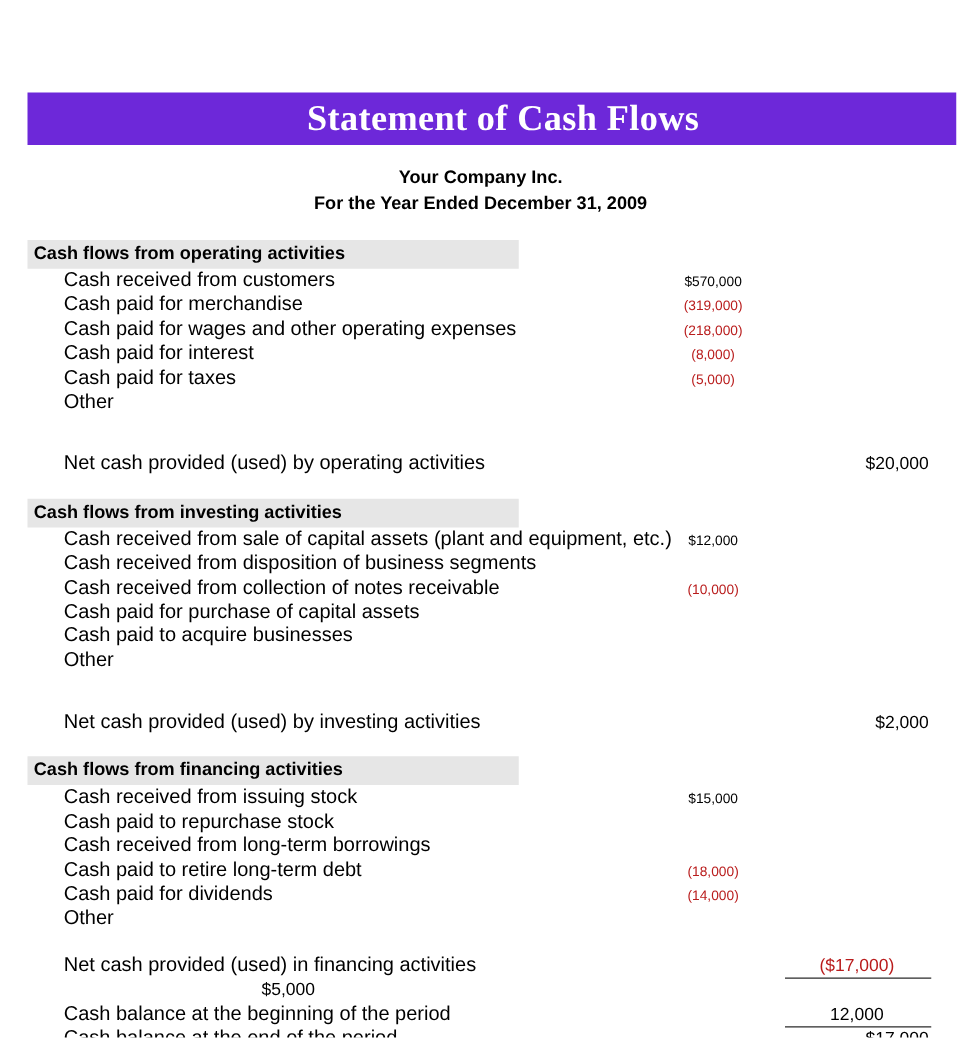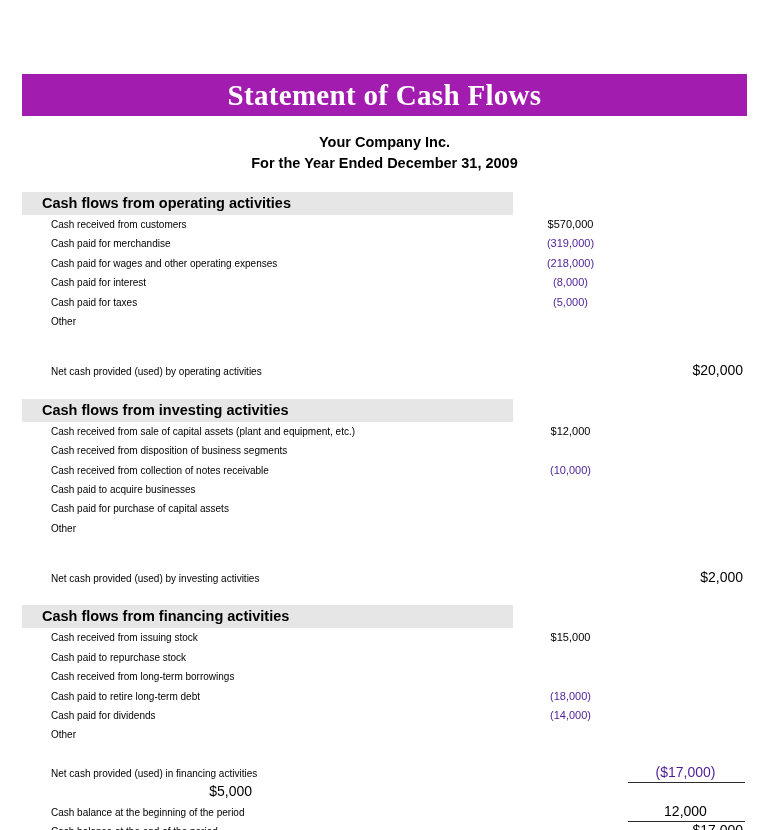--- a/index.html
+++ b/index.html
@@ -22,24 +22,25 @@
     box-sizing: border-box;
   }
 
   
   .title-band {
     position: absolute;
     left: 22px;
     top: 74px;
     width: 725px;
     height: 42px;
-    background: #a21caf;
+    background: #6d28d9;
     display: flex;
     align-items: center;
     justify-content: center;
+    padding-left: 18px;
   }
   .title-band .title-text {
     font-family: "Liberation Serif", serif;
     font-weight: bold;
     font-size: 29px;
     color: #ffffff;
     letter-spacing: 0.3px;
     line-height: 1;
   }
 
@@ -61,57 +62,57 @@
   .statement {
     position: absolute;
     left: 22px;
     top: 192px;
     width: 725px;
   }
 
   .section { margin: 0; }
 
   .section-header {
-    width: 491px;           
+    width: 393px;           
     background: #e6e6e6;
     font-size: 14.5px;
     font-weight: bold;
     line-height: 21px;
-    padding: 1px 0 1px 20px;
+    padding: 1px 0 1px 5px;
     box-sizing: border-box;
   }
 
   .row {
     display: flex;
     align-items: baseline;
     line-height: 19.4px;
     height: 19.4px;
   }
   .row .label {
     width: 491px;
     box-sizing: border-box;
     padding-left: 29px;     
-    font-size: 10px;
+    font-size: 16px;
     white-space: nowrap;
   }
   .row .col-inner {
     width: 115px;           
     text-align: center;
     font-size: 11px;
     white-space: nowrap;
   }
   .row .col-outer {
     width: 117px;           
     text-align: right;
     font-size: 14px;
     white-space: nowrap;
     padding-right: 2px;
     box-sizing: border-box;
   }
-  .neg { color: #4c1d95; }
+  .neg { color: #b91c1c; }
 
   
   .rule-row {
     display: flex;
     height: 16px;
     align-items: center;
   }
   .rule-row .label { width: 491px; }
   .rule-row .col-inner {
     width: 115px;
@@ -209,26 +210,26 @@
         <span class="label">Cash received from disposition of business segments</span>
         <span class="col-inner"></span>
         <span class="col-outer"></span>
       </div>
       <div class="row">
         <span class="label">Cash received from collection of notes receivable</span>
         <span class="col-inner neg">(10,000)</span>
         <span class="col-outer"></span>
       </div>
       <div class="row">
+        <span class="label">Cash paid for purchase of capital assets</span>
+        <span class="col-inner"></span>
+        <span class="col-outer"></span>
+      </div>
+      <div class="row">
         <span class="label">Cash paid to acquire businesses</span>
-        <span class="col-inner"></span>
-        <span class="col-outer"></span>
-      </div>
-      <div class="row">
-        <span class="label">Cash paid for purchase of capital assets</span>
         <span class="col-inner"></span>
         <span class="col-outer"></span>
       </div>
       <div class="row">
         <span class="label">Other</span>
         <span class="col-inner"></span>
         <span class="col-outer"></span>
       </div>
 
       <div class="rule-row">

